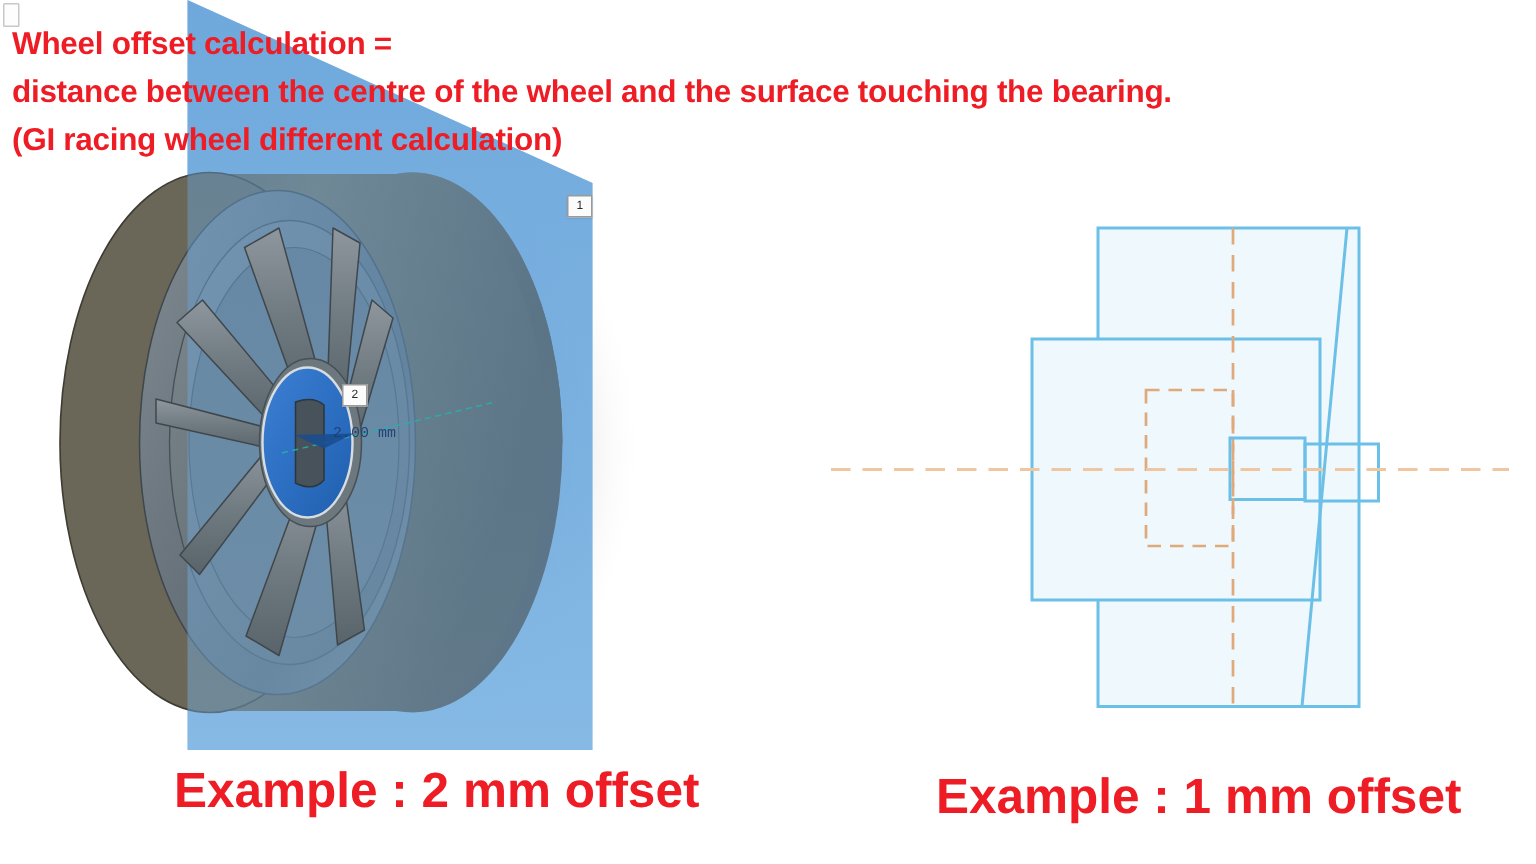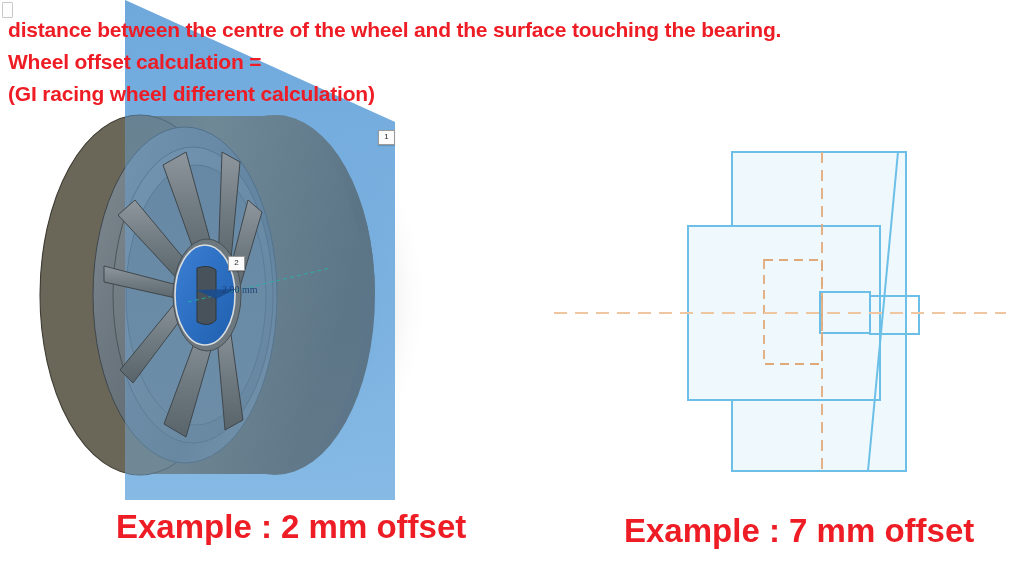--- a/index.html
+++ b/index.html
@@ -77,21 +77,21 @@
     line-height: 12px;
     text-align: center;
     width: 15px;
     height: 13px;
     z-index: 30;
     box-shadow: 0 1px 1px rgba(0,0,0,0.15);
   }
   .dim-text {
     position: absolute;
     color: #1d3f73;
-    font-family: Liberation Serif, serif;
+    font-family: Liberation Mono, monospace;
     font-size: 10px;
     font-weight: normal;
     z-index: 28;
     white-space: nowrap;
     opacity: 0.92;
     text-align: center;
   }
 
   
   #drawing2d {
@@ -251,22 +251,22 @@
         <rect x="330" y="176" width="49" height="38" fill="none" stroke="#6cc0e8" stroke-width="2"></rect>
 
         <line x1="282" y1="32" x2="282" y2="351" stroke="#e0a97a" stroke-width="1.8" stroke-dasharray="11 7"></line>
 
         <line x1="14" y1="193" x2="466" y2="193" stroke="#f0c6a0" stroke-width="2" stroke-dasharray="13 8"></line>
       </g>
     </svg>
   </div>
 
   <div class="annotation">
+    <div class="line">Wheel offset calculation =</div>
     <div class="line">distance between the centre of the wheel and the surface touching the bearing.</div>
-    <div class="line">Wheel offset calculation =</div>
     <div class="line">(GI racing wheel different calculation)</div>
   </div>
 
   <div class="caption" id="caption-left">Example : 2 mm offset</div>
 
-  <div class="caption" id="caption-right">Example : 7 mm offset</div>
+  <div class="caption" id="caption-right">Example : 1 mm offset</div>
 
 </div>
 
 </body></html>

